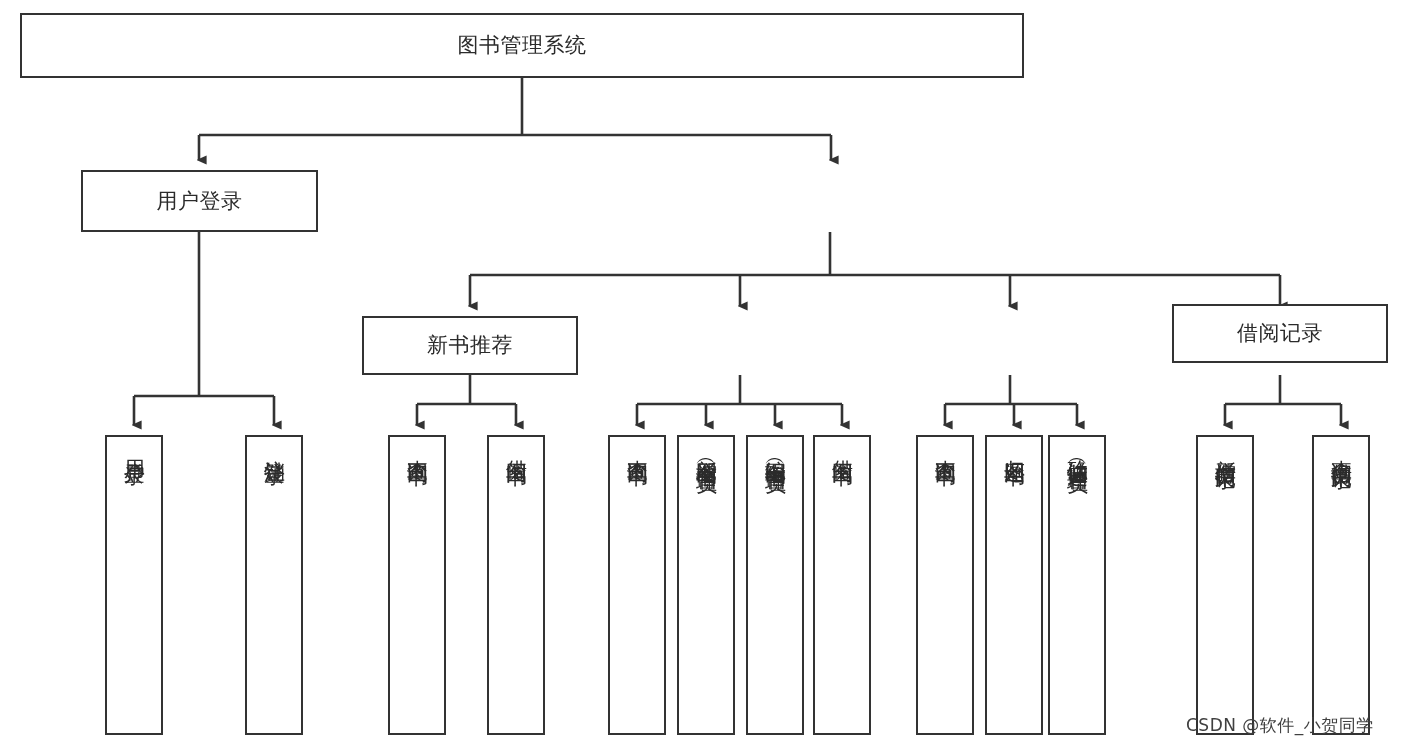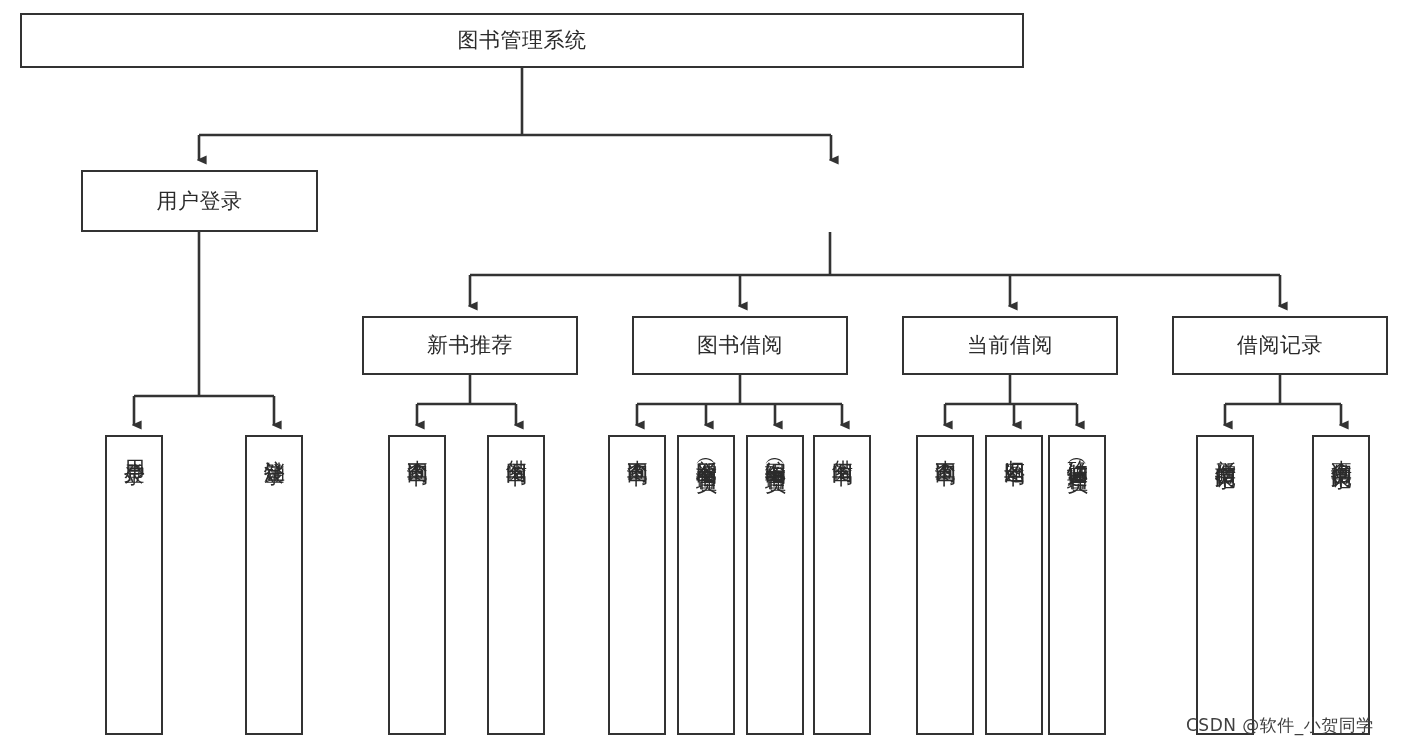--- a/index.html
+++ b/index.html
@@ -128,42 +128,36 @@
     </g>
 
     <g stroke="#333333" stroke-width="2.6" fill="none">
       <path d="M1280,375 L1280,404"></path>
       <path d="M1225,404 L1341,404"></path>
       <path d="M1225,404 L1225,425" marker-end="url(#arrowhead)"></path>
       <path d="M1341,404 L1341,425" marker-end="url(#arrowhead)"></path>
     </g>
   </svg>
 
-  <div class="node" style="left:20px; top:13px; width:1004px; height:55px;">
+  <div class="node" style="left:20px; top:13px; width:1004px; height:65px;">
     <span class="node-label">图书管理系统</span>
   </div>
 
   <div class="node" style="left:81px; top:170px; width:237px; height:62px;">
     <span class="node-label">用户登录</span>
   </div>
 
 
   <div class="node" style="left:362px; top:316px; width:216px; height:59px;">
     <span class="node-label">新书推荐</span>
   </div>
 
-  <div class="node" style="left:632px; top:316px; width:216px; height:59px;">
-    <span class="node-label">图书借阅</span>
-  </div>
-
-  <div class="node" style="left:902px; top:316px; width:216px; height:59px;">
-    <span class="node-label">当前借阅</span>
-  </div>
-
-  <div class="node" style="left:1172px; top:316px; width:216px; height:59px;">
+
+
+  <div class="node" style="left:1172px; top:304px; width:216px; height:59px;">
     <span class="node-label">借阅记录</span>
   </div>
 
   <div class="node vertical" style="left:105px; top:435px; width:58px; height:300px;">
     <span class="node-label">用户登录</span>
   </div>
 
   <div class="node vertical" style="left:245px; top:435px; width:58px; height:300px;">
     <span class="node-label">注销登录</span>
   </div>

